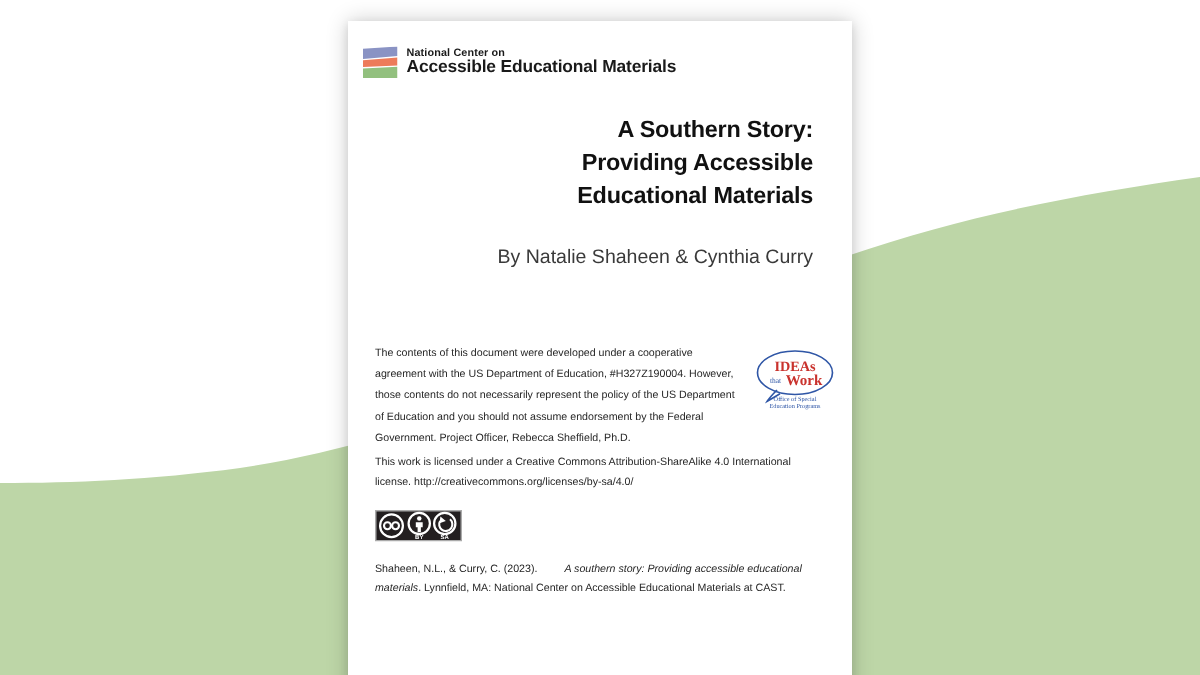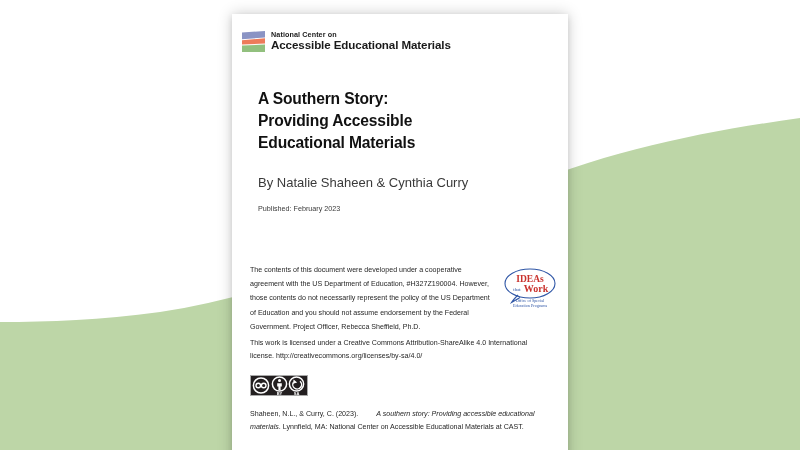--- a/index.html
+++ b/index.html
@@ -67,22 +67,22 @@
   .logo-line2 {
     font-size: 11.6px;
     font-weight: bold;
     color: #1a1a1a;
     letter-spacing: -.1px;
     white-space: nowrap;
   }
 
   
   .title-block {
-    margin-top: 36px;
-    text-align: left;
+    margin-top: 24px;
+    text-align: right;
     padding: 0 26px;
   }
   .doc-title {
     font-size: 15.6px;
     font-weight: bold;
     color: #111111;
     line-height: 1.42;
     letter-spacing: -.15px;
   }
   .doc-byline {
@@ -167,21 +167,20 @@
       </div>
     </div>
 
     <div class="title-block">
       <div class="doc-title">
         <div>A Southern Story:</div>
         <div>Providing Accessible</div>
         <div>Educational Materials</div>
       </div>
       <div class="doc-byline">By Natalie Shaheen &amp; Cynthia Curry</div>
-      <div class="doc-published">Published: February 2023</div>
     </div>
 
     <div class="legal-area">
 
       <div class="disclaimer">The contents of this document were developed under a cooperative agreement with the US Department of Education, #H327Z190004. However, those contents do not necessarily represent the policy of the US Department of Education and you should not assume endorsement by the Federal Government. Project Officer, Rebecca Sheffield, Ph.D.</div>
 
       <svg class="seal" viewBox="0 0 56 46">
         <ellipse cx="28" cy="19.5" rx="25" ry="14.5" fill="none" stroke="#2f56a6" stroke-width="1.1"></ellipse>
         <path d="M 16 31 C 13 34 11 36 9.5 38.5 C 13 36.5 15.5 35 18 33.5" fill="none" stroke="#2f56a6" stroke-width="1.1"></path>
         <text x="28" y="18" text-anchor="middle" font-family="'Liberation Serif', serif" font-size="9.5" font-weight="bold" fill="#c9322d">IDEAs</text>

